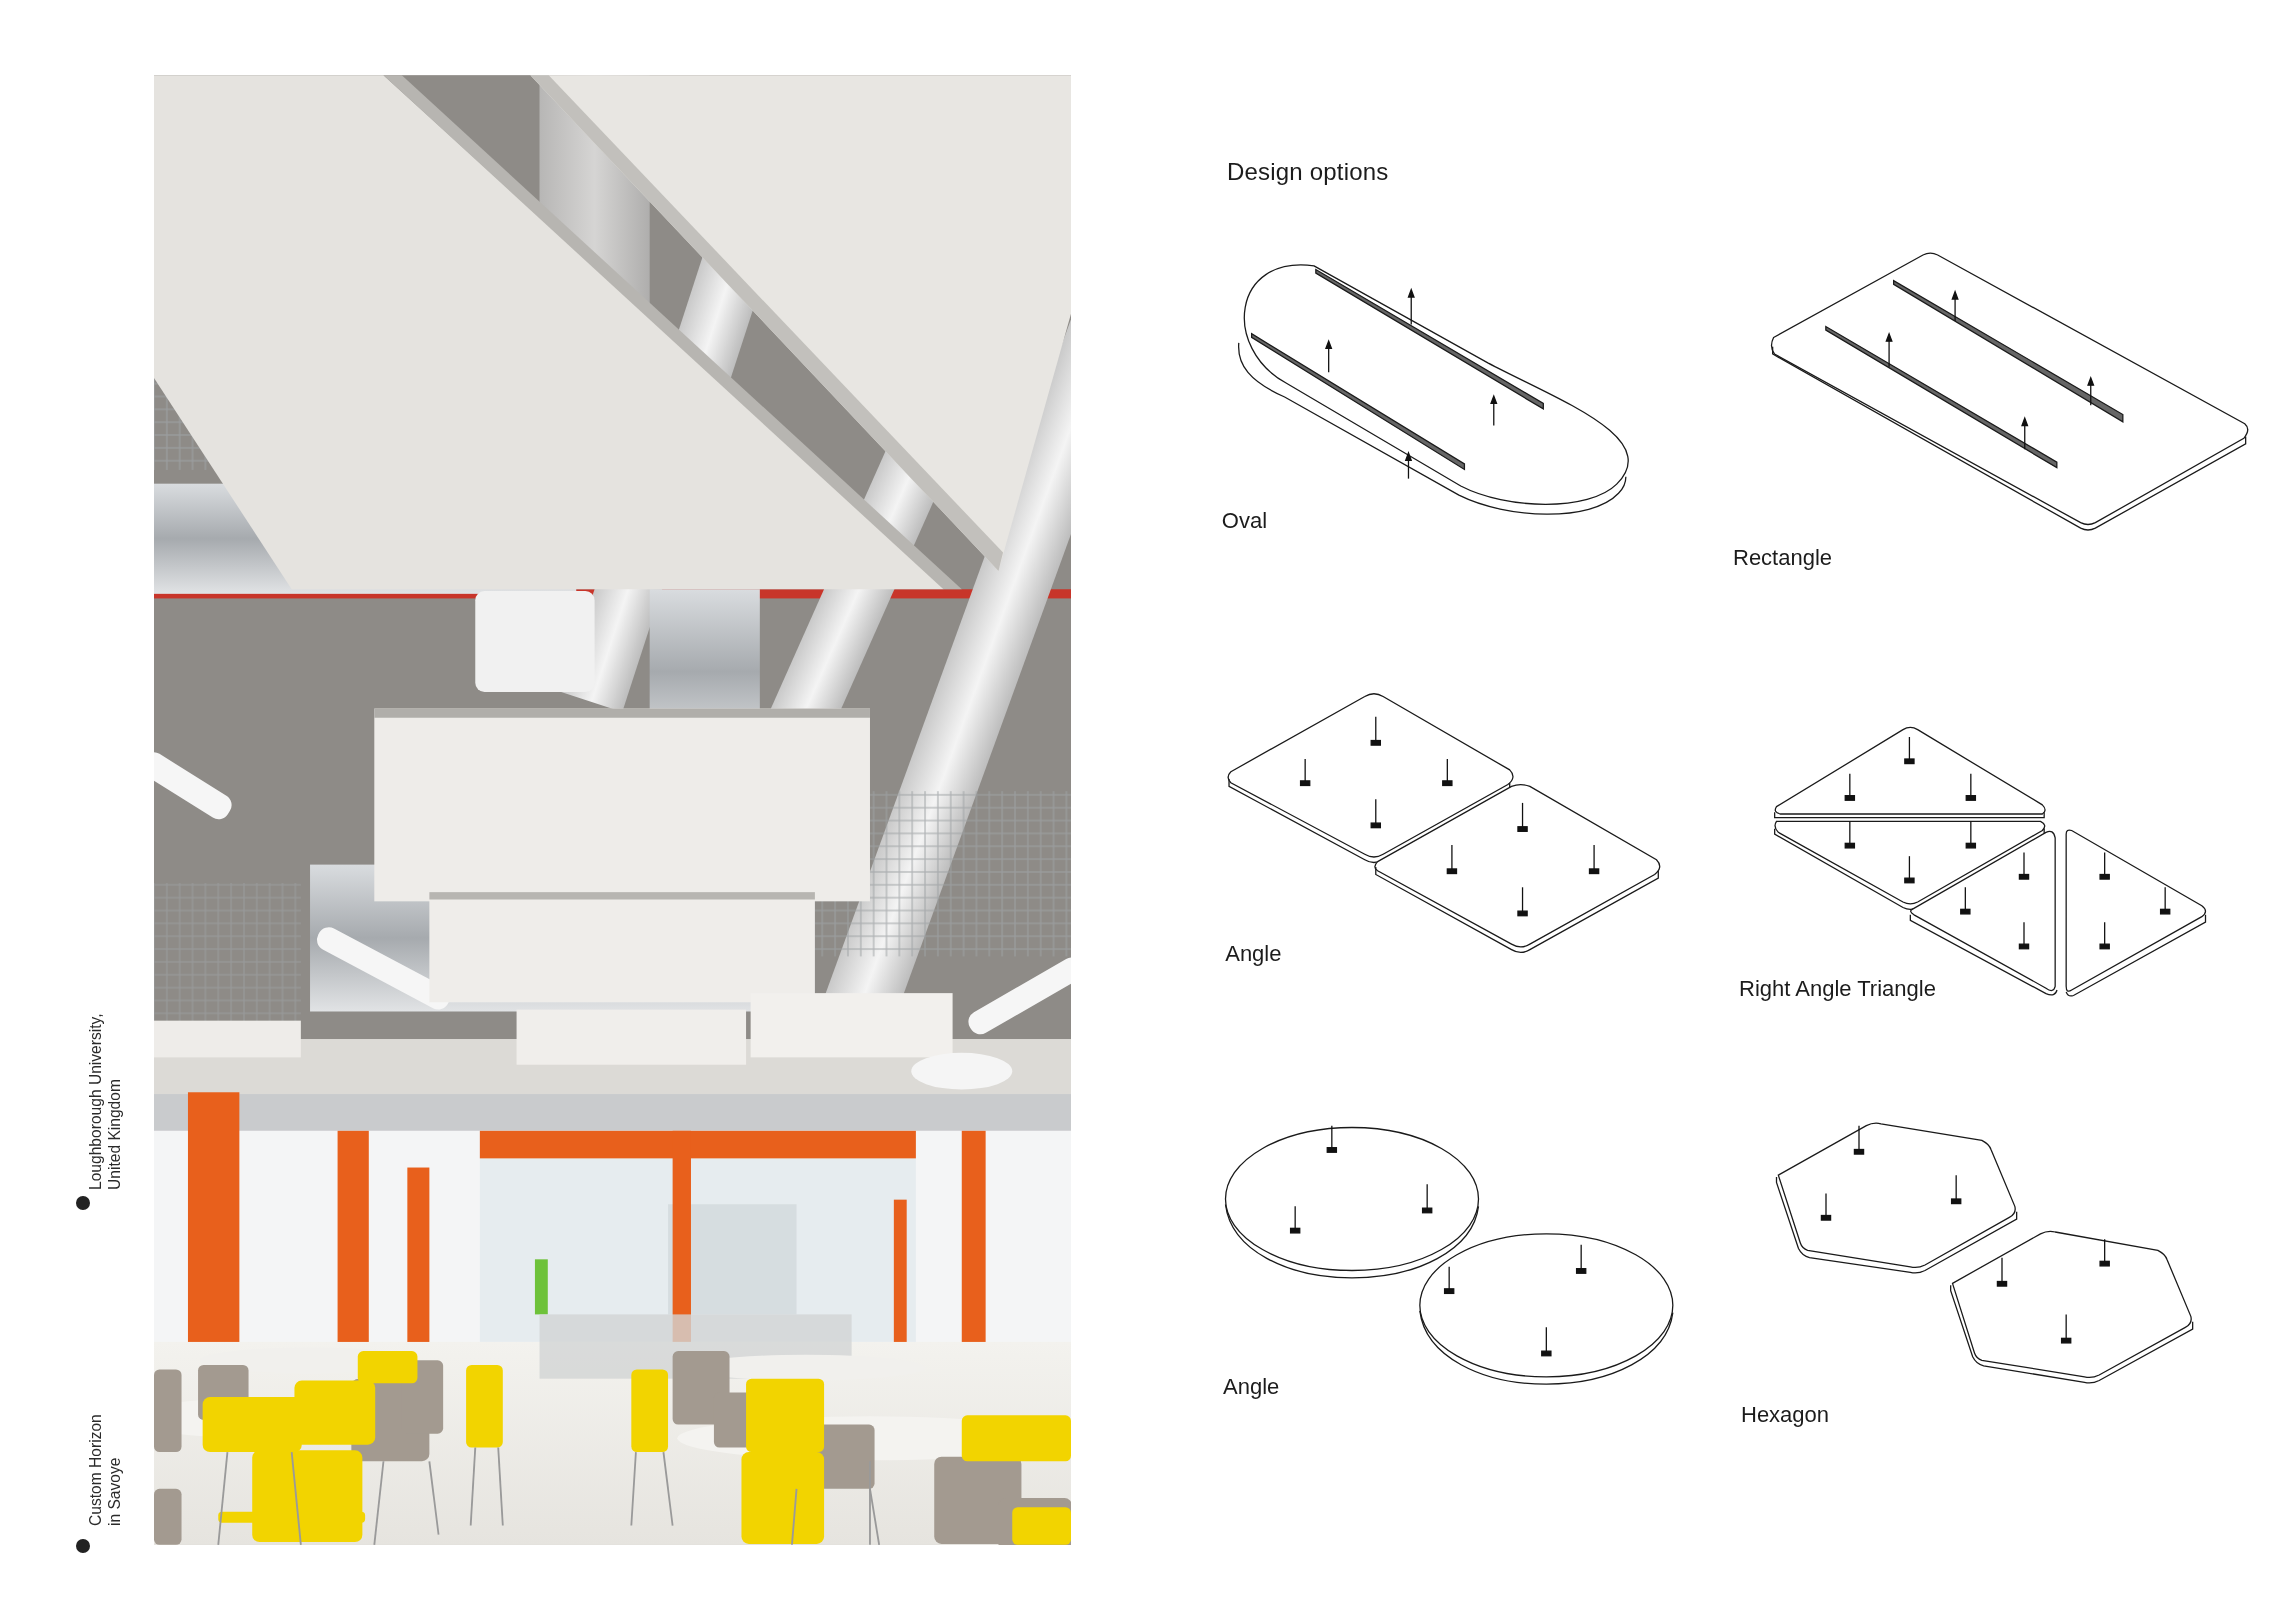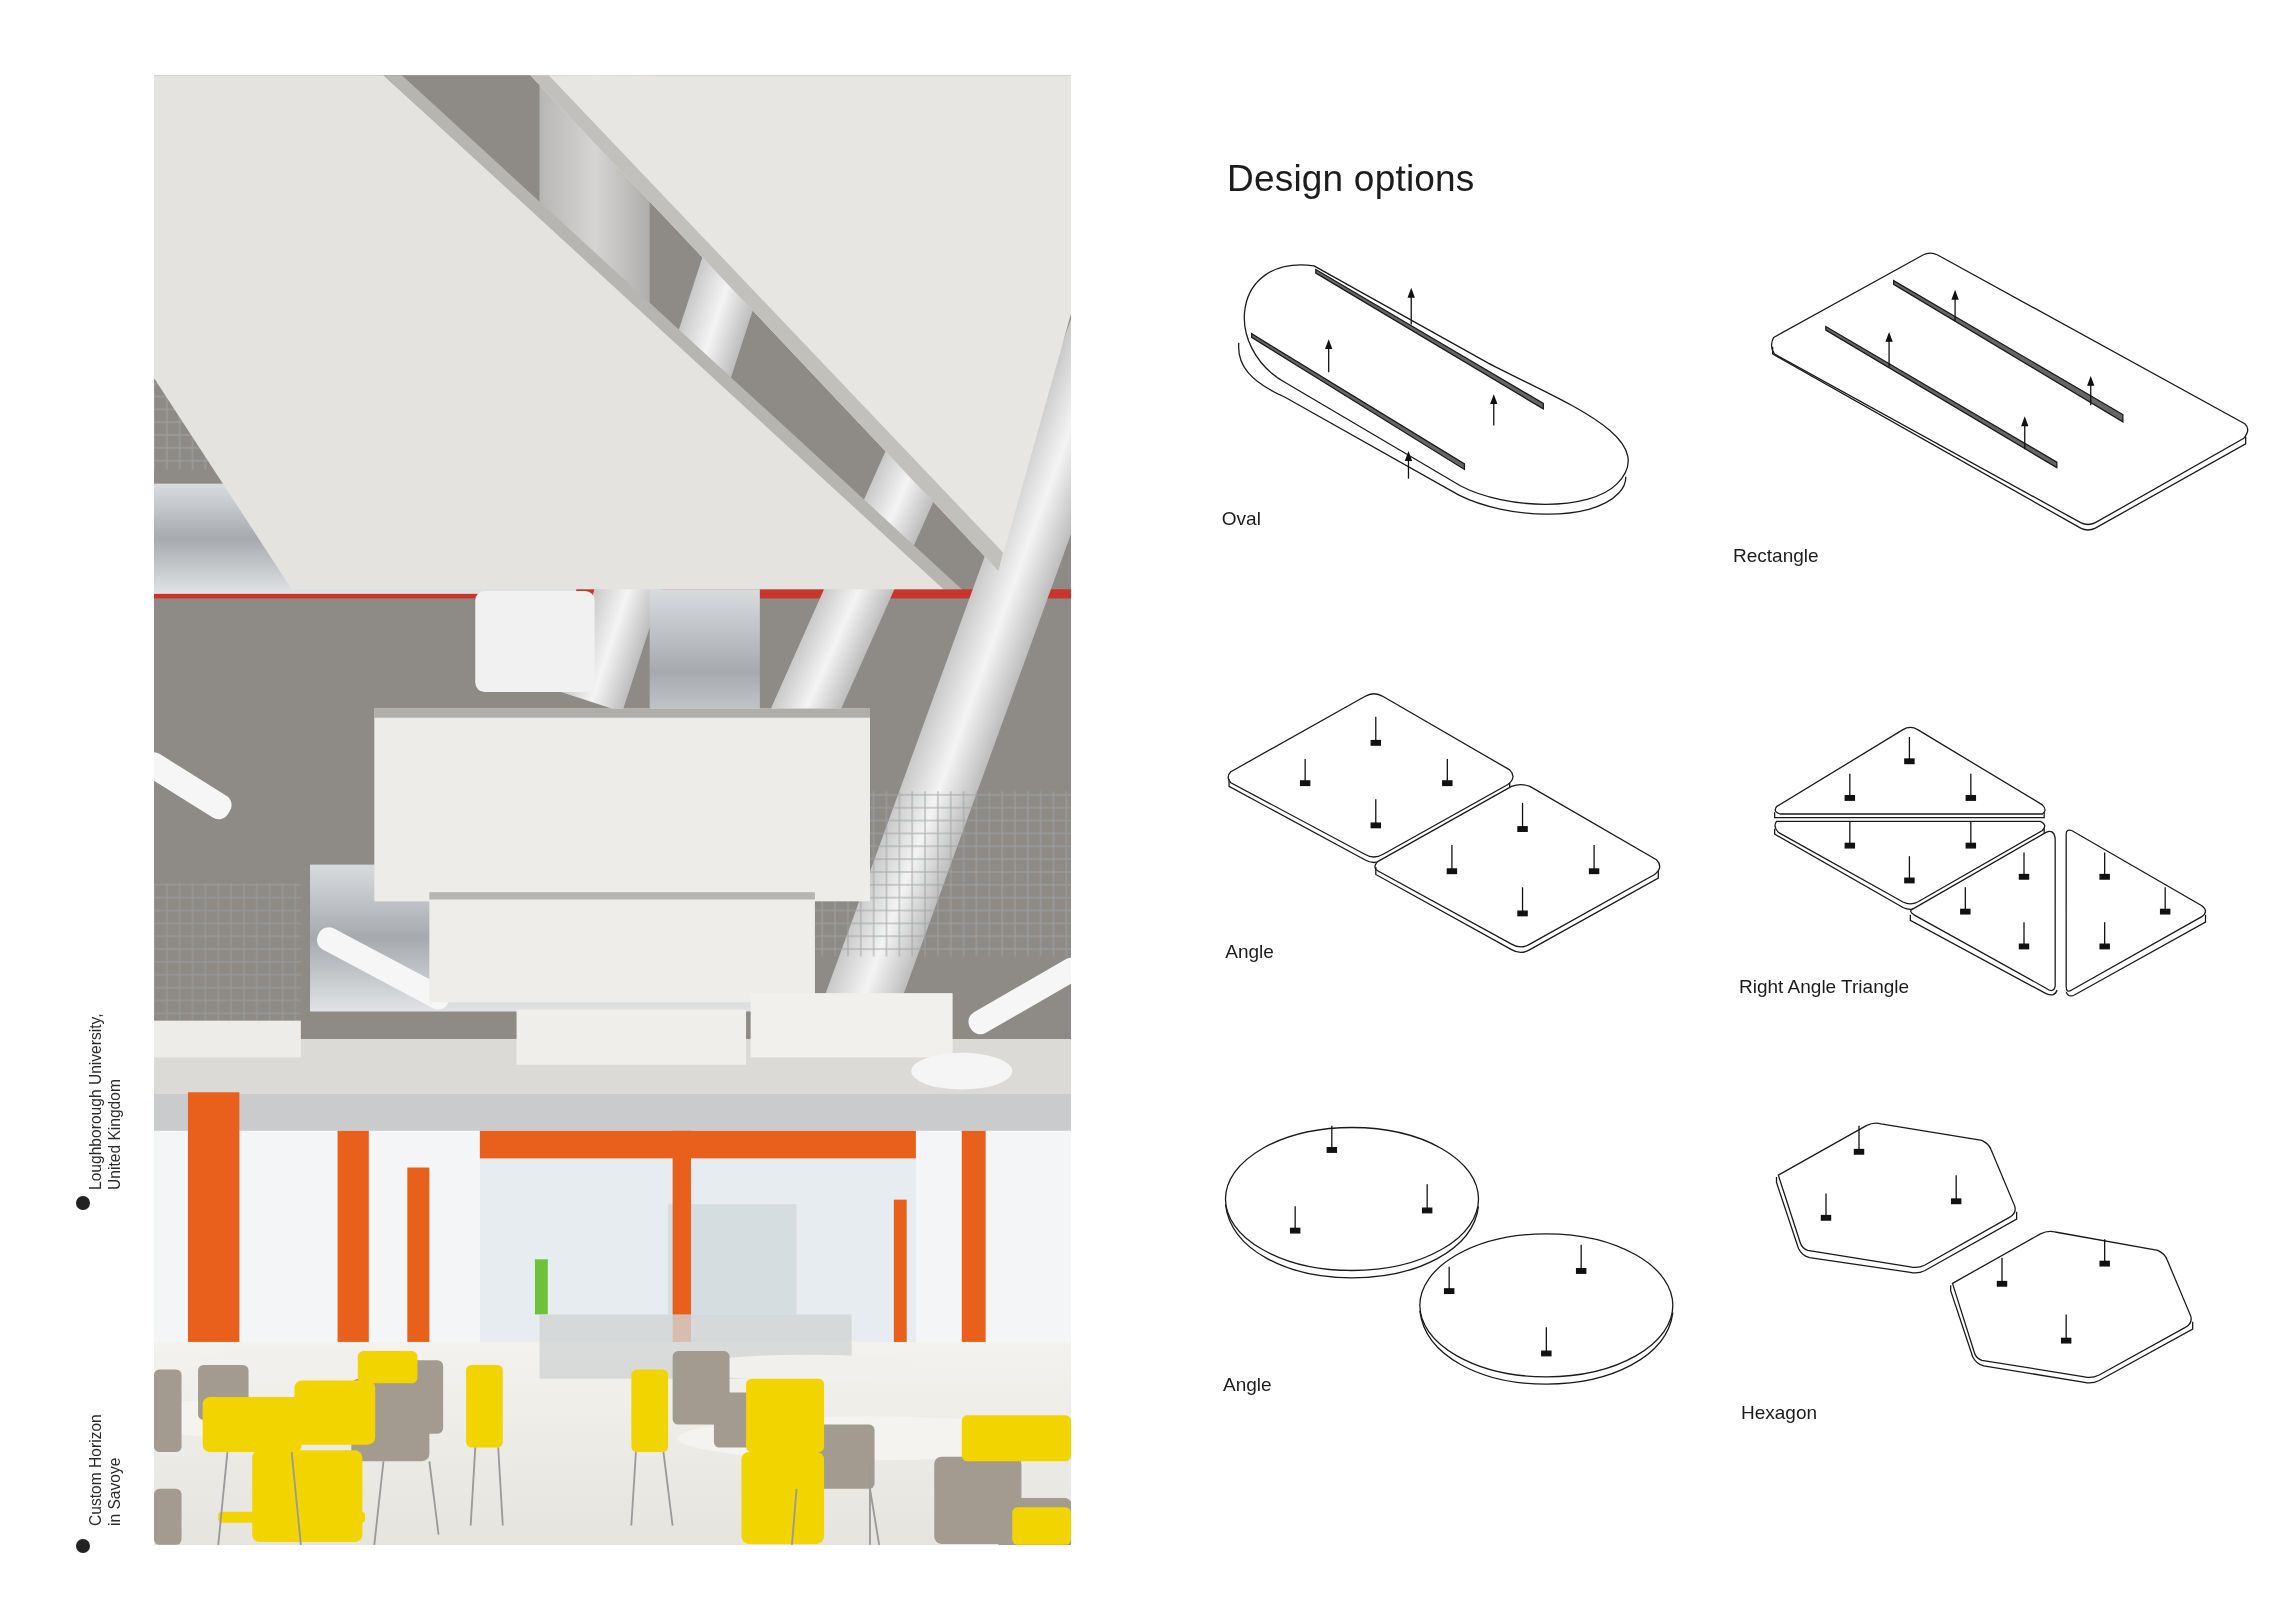--- a/index.html
+++ b/index.html
@@ -4,24 +4,24 @@
 <style>
   html, body { margin:0; padding:0; background:#ffffff; }
   body { width:2296px; height:1623px; position:relative; overflow:hidden;
          font-family:"Liberation Sans", "DejaVu Sans", sans-serif; color:#1e1e1e; }
   .side-caption { position:absolute; left:51px; width:73px; }
   .side-caption .rot { position:absolute; transform-origin:0 0; transform:rotate(-90deg);
          font-size:15.6px; line-height:19px; color:#2a2a2a; white-space:nowrap; }
   .side-caption .dot { position:absolute; width:13.8px; height:13.8px; border-radius:50%; background:#222; }
   .photo { position:absolute; left:154px; top:75px; width:917px; height:1470px; overflow:hidden; background:#dcdad6; }
   .photo svg { display:block; }
-  .title { position:absolute; left:1227px; top:158px; font-size:37px; font-weight:400; letter-spacing:0.2px; color:#1c1c1c; }
+  .title { position:absolute; left:1227px; top:158px; font-size:24px; font-weight:400; letter-spacing:0.2px; color:#1c1c1c; }
   .opt { position:absolute; }
   .opt svg { position:absolute; left:0; top:0; overflow:visible; }
-  .opt .label { position:absolute; font-size:19px; color:#1c1c1c; white-space:nowrap; }
+  .opt .label { position:absolute; font-size:22px; color:#1c1c1c; white-space:nowrap; }
 </style>
 </head>
 <body>
 
 <div class="side-caption" style="top:1010px;height:211px;">
   <div class="rot" style="left:35px;top:180px;">
     <div>Loughborough University,</div>
     <div>United Kingdom</div>
   </div>
   <div class="dot" style="left:25px;top:186px;"></div>

